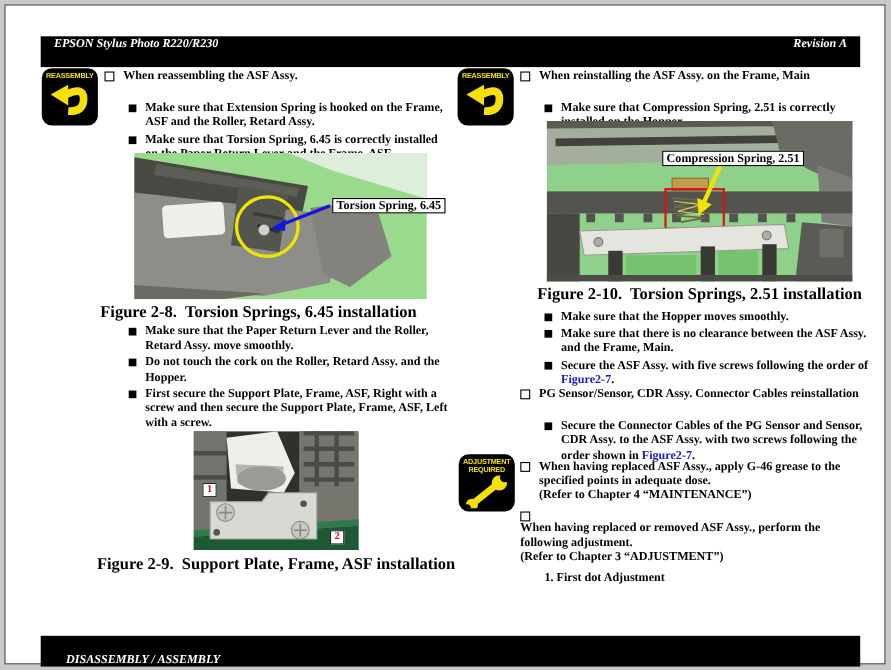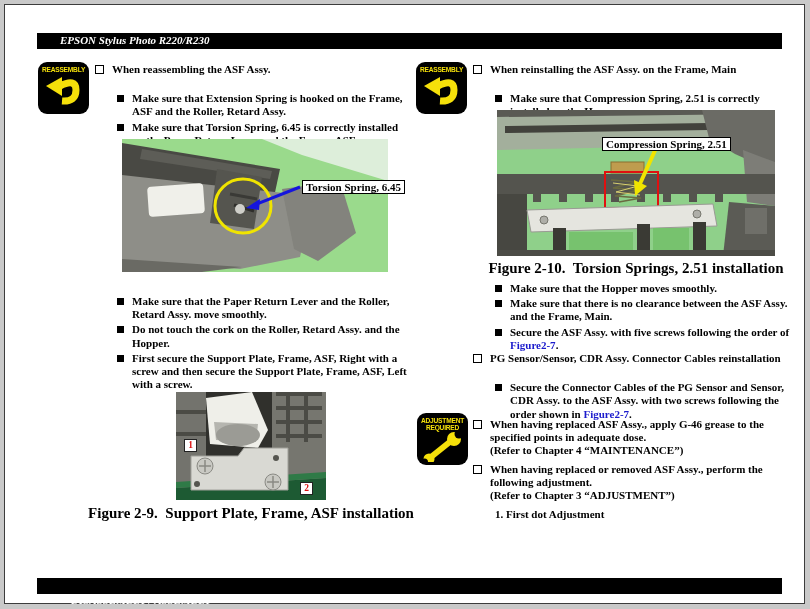--- a/index.html
+++ b/index.html
@@ -3,23 +3,23 @@
 <meta charset="utf-8">
 <style>
   * { box-sizing: border-box; margin: 0; padding: 0; }
   html,body { width:810px; height:609px; background:#c9c9c9; overflow:hidden;
               font-family:"Liberation Serif", serif; }
   .page { position:absolute; left:4px; top:4px; width:801px; height:600px;
           background:#ffffff; border:1px solid #3c3c3c; }
   .abs { position:absolute; }
 
   
-  .bar { position:absolute; background:#000; color:#fff; height:16px;
+  .bar { position:absolute; background:#000; color:#fff; height:28px;
          font-style:italic; font-weight:bold; font-size:11px; line-height:15px;
-         padding:0 23px; white-space:pre-wrap;flex-direction:column; }
+         padding:0 12px; white-space:pre-wrap; }
   .hdr { left:32px; top:28px; width:745px; display:flex; justify-content:space-between; }
   .ftr { left:32px; top:573px; width:745px; }
   .ftr .c { position:absolute; left:0; right:0; text-align:center; }
 
   
   .badge { position:absolute; width:51px; height:52px; background:#000;
            border-radius:9px; text-align:center; overflow:hidden; }
   .badge .blab { color:#f5e00a; font-family:"Liberation Sans", sans-serif;
                  font-weight:bold; font-size:6.6px; line-height:7.2px;
                  letter-spacing:-0.2px; padding-top:4px; display:block; }
@@ -95,20 +95,21 @@
       <polygon points="0,120 120,128 80,133 0,133" fill="#6a6a64"></polygon>
       <line x1="108" y1="55" x2="135" y2="60" stroke="#3a3a36" stroke-width="3"></line>
       <line x1="112" y1="66" x2="132" y2="72" stroke="#2e2e2a" stroke-width="3"></line>
       <circle cx="118" cy="70" r="5" fill="#cfcfc9"></circle>
       <ellipse cx="121" cy="67" rx="28" ry="27" fill="none" stroke="#f0e400" stroke-width="3"></ellipse>
       <line x1="178" y1="48" x2="132" y2="66" stroke="#1515dd" stroke-width="3"></line>
       <polygon points="124,69 138,60 137,71" fill="#1515dd"></polygon>
     </svg>
     <div class="callout" style="left:180px; top:41px;">Torsion Spring, 6.45</div>
   </div>
+  <div class="caption" style="left:60px; top:271px; width:340px;">Figure 2-8.  Torsion Springs, 6.45 installation</div>
 
   <div class="abs" style="left:112px; top:290px; width:300px;">
     <div class="row b">
       <span class="blt"></span>
       <span class="t" style="width:280px;">Make sure that the Paper Return Lever and the Roller, Retard Assy. move smoothly.</span>
     </div>
     <div class="row b">
       <span class="blt"></span>
       <span class="t" style="width:280px;">Do not touch the cork on the Roller, Retard Assy. and the Hopper.</span>
     </div>
@@ -240,21 +241,21 @@
   </div>
 
   <div class="abs" style="left:468px; top:413px; width:322px;">
     <div class="row">
       <span class="chk"></span>
       <span class="t" style="width:300px;">
         <span>When having replaced ASF Assy., apply G-46 grease to the specified points in adequate dose.</span><br>
         <span>(Refer to Chapter 4 “MAINTENANCE”)</span>
       </span>
     </div>
-    <div class="row" style="margin-top:5px;">
+    <div class="row" style="margin-top:5px;flex-direction:column;">
       <span class="chk"></span>
       <span class="t" style="width:300px;">
         <span>When having replaced or removed ASF Assy., perform the following adjustment.</span><br>
         <span>(Refer to Chapter 3 “ADJUSTMENT”)</span>
       </span>
     </div>
     <div class="t" style="margin:6px 0 0 22px;">1. First dot Adjustment</div>
   </div>
 
   <div class="bar ftr">

